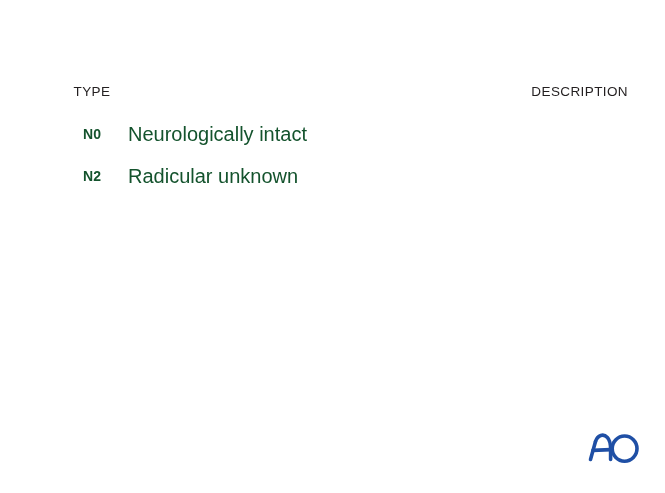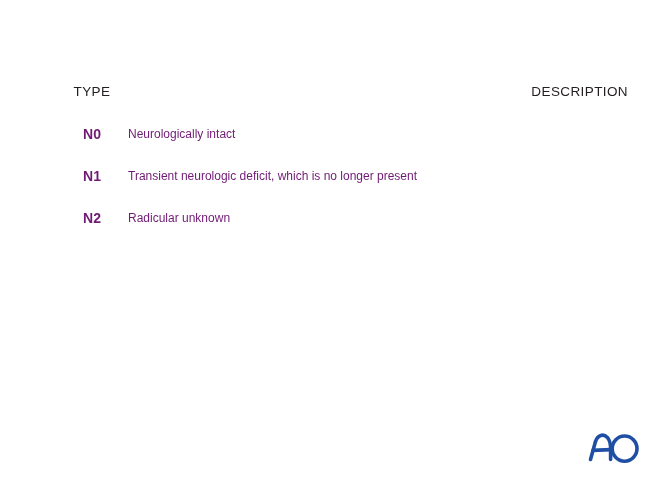--- a/index.html
+++ b/index.html
@@ -60,32 +60,32 @@
   tr.header-row th.desc-head {
     text-align: right;
     padding-left: 18px;
     border-left: 2px solid #5a5a5a;
   }
 
   
   tbody tr.data-row td {
     height: 42px;
     border-bottom: 2px solid #5a5a5a;
-    color: #701a75;
+    color: #14532d;
   }
   tbody tr.data-row td.type-cell {
     text-align: center;
     padding-right: 6px;
     font-weight: bold;
     font-size: 14px;
   }
   tbody tr.data-row td.desc-cell {
     text-align: left;
     padding-left: 18px;
-    font-size: 12px;
+    font-size: 20px;
     border-left: 2px solid #5a5a5a;
     white-space: nowrap;
   }
   tbody tr.data-row:last-child td {
     border-bottom: 1px solid #6e6e6e;
   }
 
   
   #ao-logo {
     position: absolute;
@@ -110,24 +110,20 @@
         <th class="type-head">TYPE</th>
         <th class="desc-head">DESCRIPTION</th>
       </tr>
     </thead>
     <tbody>
       <tr class="data-row">
         <td class="type-cell">N0</td>
         <td class="desc-cell">Neurologically intact</td>
       </tr>
       <tr class="data-row">
-        <td class="type-cell">N1</td>
-        <td class="desc-cell">Transient neurologic deficit, which is no longer present</td>
-      </tr>
-      <tr class="data-row">
         <td class="type-cell">N2</td>
         <td class="desc-cell">Radicular unknown</td>
       </tr>
     </tbody>
   </table>
 
   <svg id="ao-logo" viewBox="0 0 56 40" aria-label="AO">
     <g fill="none" stroke="#1f4fa5" stroke-width="3.6" stroke-linecap="round" stroke-linejoin="round">
 
       <path d="M4.5 31.5 L9.5 13.5"></path>

